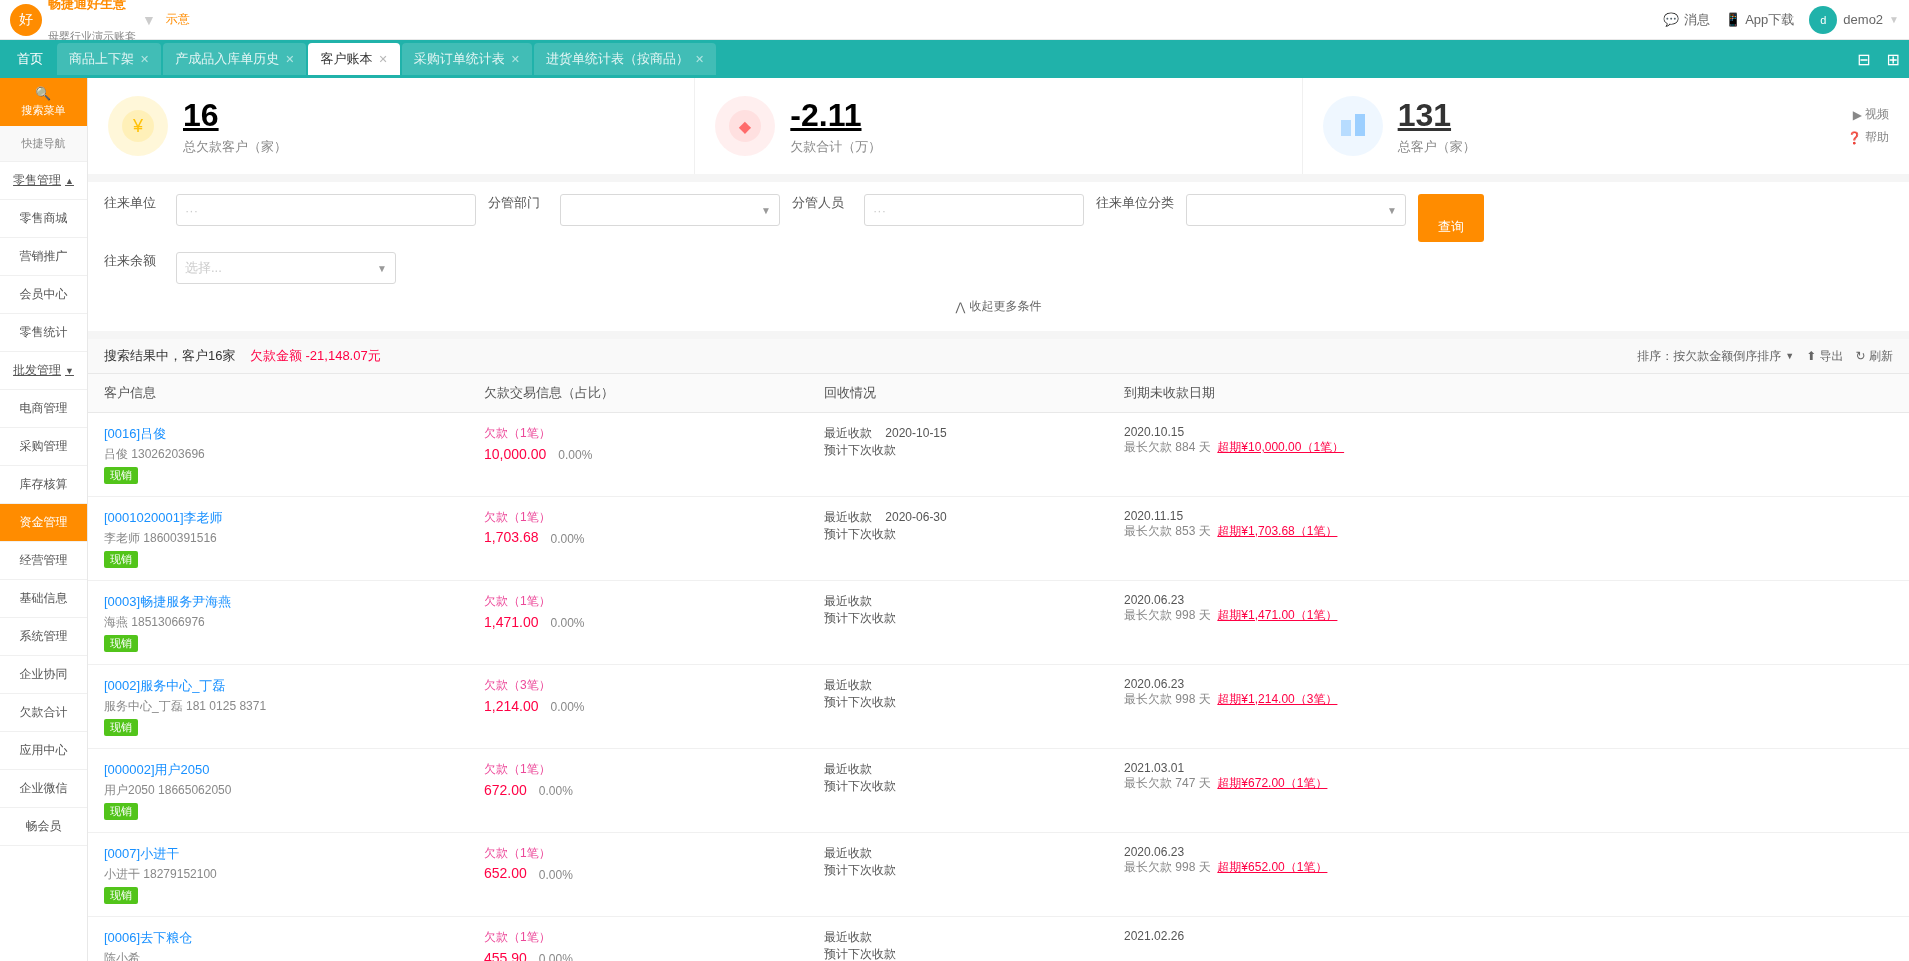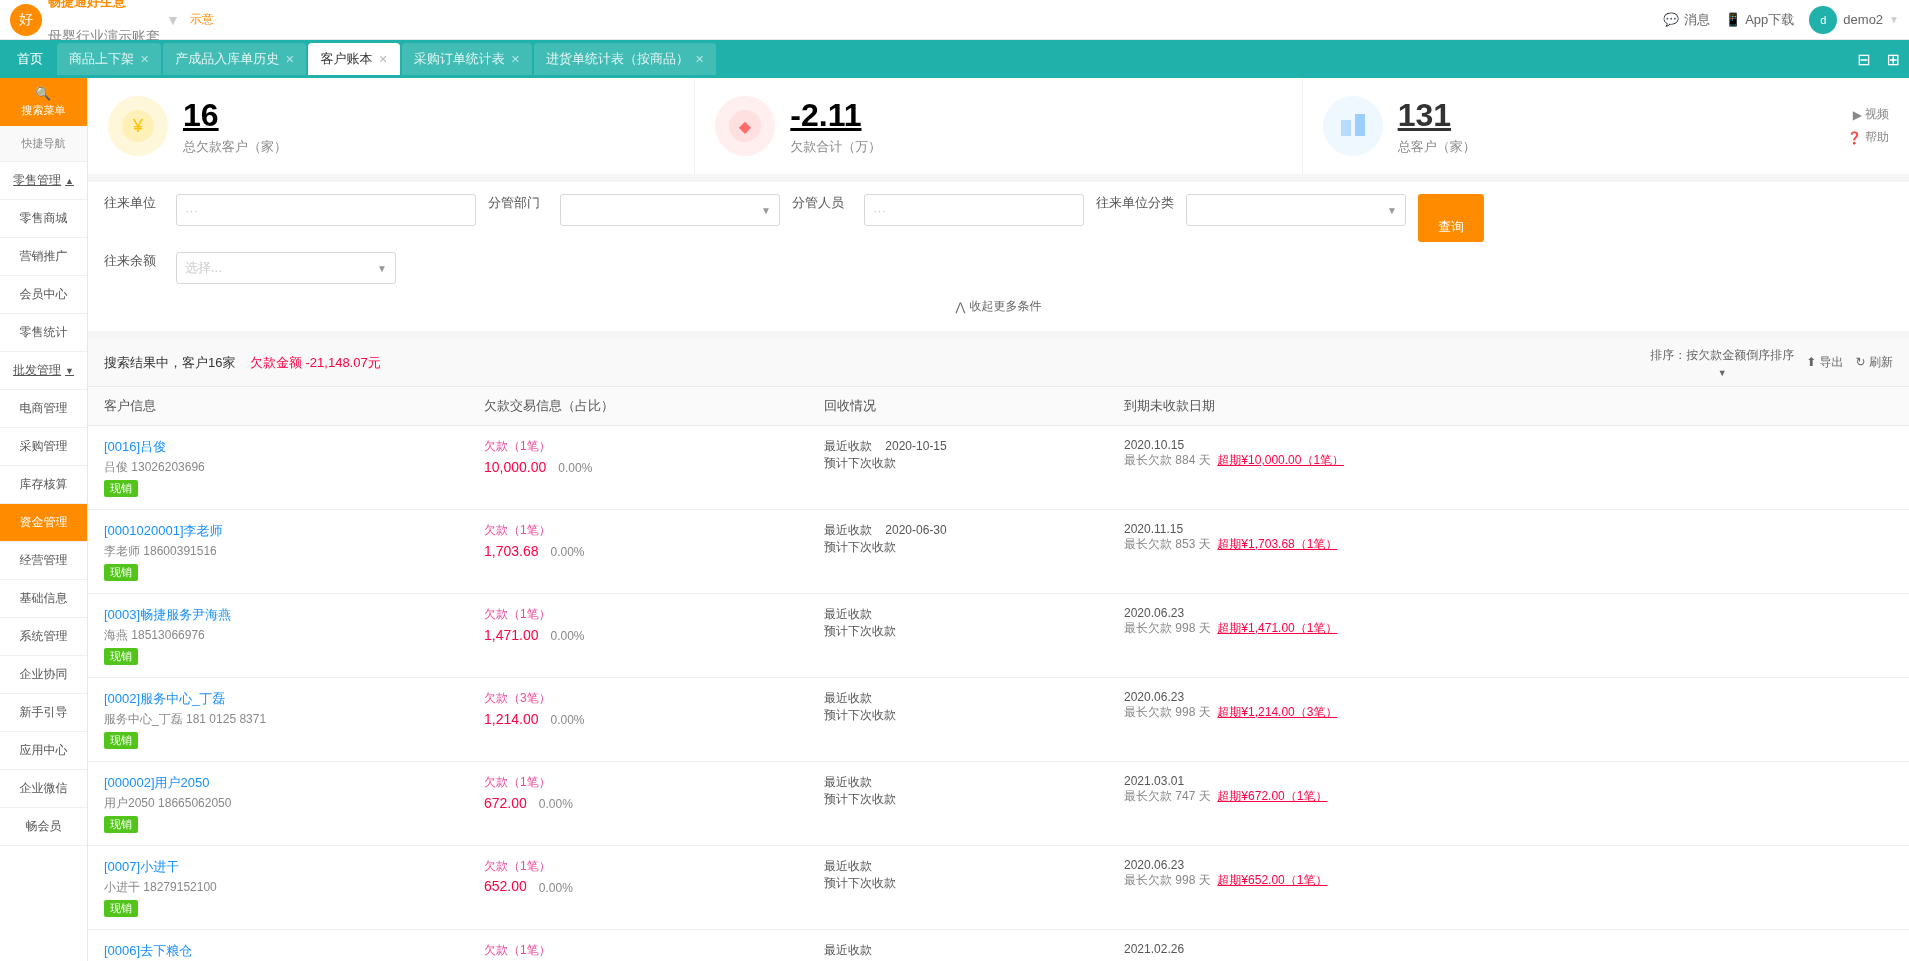--- a/index.html
+++ b/index.html
@@ -57,21 +57,21 @@
     .filter-label { font-size: 13px; color: #555; white-space: nowrap; min-width: 60px; }
     .filter-input { flex: 1; max-width: 220px; height: 32px; border: 1px solid #d9d9d9; border-radius: 3px; padding: 0 8px; font-size: 13px; display: flex; align-items: center; justify-content: space-between; cursor: pointer; color: #333; }
     .filter-input-wide { min-width: 300px; }
     .filter-select { flex: 1; max-width: 220px; height: 32px; border: 1px solid #d9d9d9; border-radius: 3px; padding: 0 8px; font-size: 13px; display: flex; align-items: center; justify-content: space-between; cursor: pointer; }
     .search-btn { background: #ff8c00; color: white; border: none; padding: 24px 20px; border-radius: 3px; cursor: pointer; font-size: 13px; height: 32px; }
     .collapse-btn { display: flex; align-items: center; justify-content: center; gap: 4px; color: #666; font-size: 12px; cursor: pointer; padding: 4px 0; }
 
     
     .result-info { background: #f9f9f9; padding: 8px 16px; display: flex; align-items: center; justify-content: space-between; border-bottom: 1px solid #e8e8e8; }
     .result-actions { display: flex; align-items: center; gap: 12px; font-size: 12px; color: #666; }
-    .sort-select { display: flex; align-items: center; gap: 4px; cursor: pointer; flex-direction: column; }
+    .sort-select { display: flex; align-items: center; gap: 4px; cursor: pointer; }
 
     
     .table-container { background: #fff; }
     .table-header { display: grid; grid-template-columns: 380px 340px 300px 1fr; padding: 10px 16px; background: #fafafa; border-bottom: 1px solid #e8e8e8; font-size: 13px; color: #555; font-weight: 500; }
     .table-row { display: grid; grid-template-columns: 380px 340px 300px 1fr; padding: 12px 16px; border-bottom: 1px solid #f0f0f0; align-items: start; }
     .customer-name { color: #1890ff; font-size: 13px; cursor: pointer; margin-bottom: 3px; }
     .customer-sub { font-size: 12px; color: #888; margin-bottom: 4px; }
     .tag { display: inline-block; background: #52c41a; color: white; font-size: 11px; padding: 1px 6px; border-radius: 2px; }
     .debt-amount { color: #f04; font-size: 14px; font-weight: 500; cursor: pointer; }
     .debt-label { font-size: 12px; color: #ec4899; margin-bottom: 3px; }
@@ -90,21 +90,21 @@
 <body>
 
 <div class="app-container">
 
   <div class="top-bar">
     <div class="top-bar-left">
       <div class="logo-area">
         <div class="logo-icon">好</div>
         <div style="display:flex;flex-direction:column;line-height:1.2;">
           <span style="font-size:13px;color:#ff8c00;font-weight:bold;">畅捷通好生意</span>
-          <span style="font-size:14px;color:#888;margin-top:19px;">母婴行业演示账套</span>
+          <span style="font-size:11px;color:#888;margin-top:19px;">母婴行业演示账套</span>
         </div>
         <span style="color:#ccc;font-size:14px;">▼</span>
       </div>
       <span style="color:#ff8c00;font-size:12px;cursor:pointer;">示意</span>
     </div>
     <div class="top-bar-right">
       <span>
         <span>💬</span>
         <span>消息</span>
       </span>
@@ -177,21 +177,21 @@
         </div>
       </div>
       <div class="sidebar-item">电商管理</div>
       <div class="sidebar-item">采购管理</div>
       <div class="sidebar-item">库存核算</div>
       <div class="sidebar-item active">资金管理</div>
       <div class="sidebar-item">经营管理</div>
       <div class="sidebar-item">基础信息</div>
       <div class="sidebar-item">系统管理</div>
       <div class="sidebar-item">企业协同</div>
-      <div class="sidebar-item">新手引导</div>
+      <div class="sidebar-item">欠款合计</div>
       <div class="sidebar-item">应用中心</div>
       <div class="sidebar-item">企业微信</div>
       <div class="sidebar-item">畅会员</div>
     </div>
 
     <div class="content">
 
       <div class="stats-row">
         <div class="stat-card">
           <div class="stat-icon stat-icon-yellow">
@@ -330,21 +330,21 @@
         </div>
 
         <div class="table-row">
           <div>
             <div class="customer-name">[0001020001]李老师</div>
             <div class="customer-sub">李老师  18600391516</div>
             <span class="tag">现销</span>
           </div>
           <div>
             <div class="debt-label">欠款（1笔）</div>
-            <div style="display:flex;align-items:center;gap:12px;">
+            <div style="display:flex;align-items:flex-start;gap:12px;">
               <div class="debt-amount">1,703.68</div>
               <div class="debt-pct">0.00%</div>
             </div>
           </div>
           <div>
             <div class="collection-info">最近收款 &nbsp;&nbsp; 2020-06-30</div>
             <div class="collection-info">预计下次收款</div>
           </div>
           <div>
             <div class="overdue-info">2020.11.15</div>

